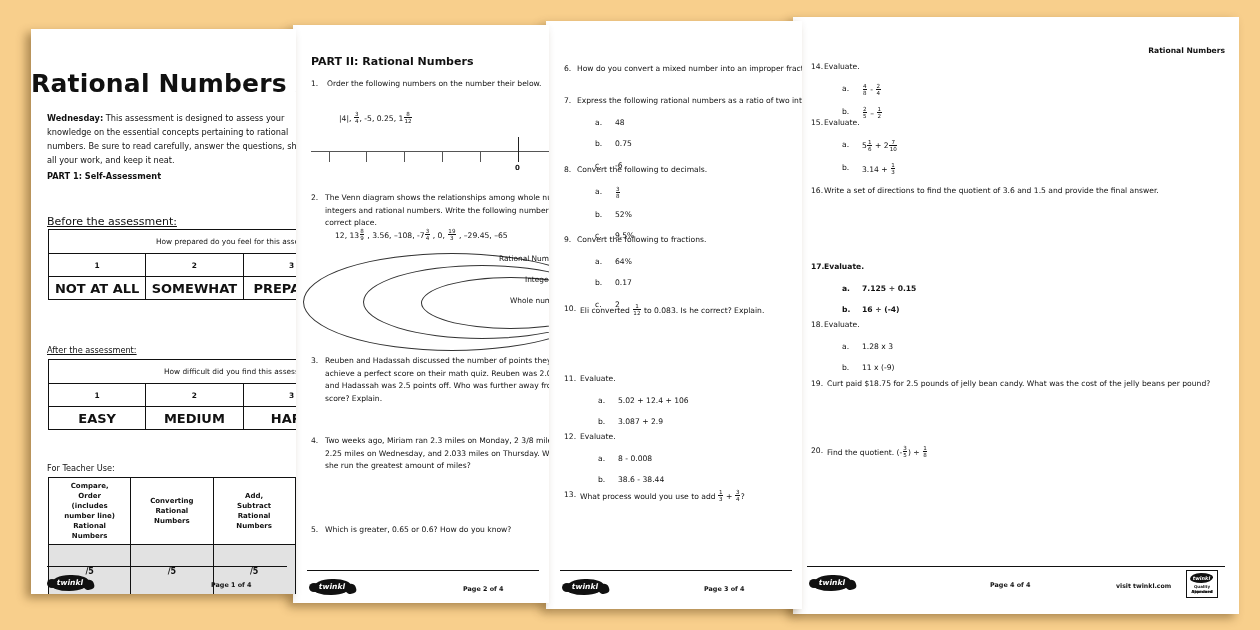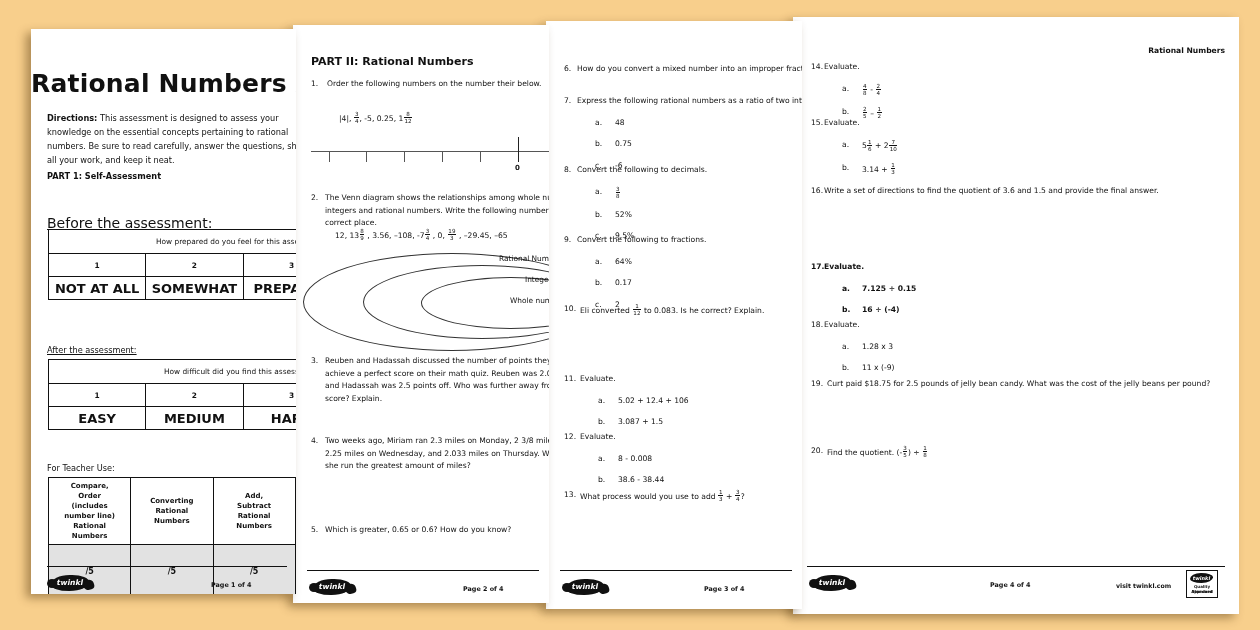--- a/index.html
+++ b/index.html
@@ -30,21 +30,21 @@
   .u{text-decoration:underline;}
 
   
   #sheet1 .title{
     left:0;right:0;top:40px;text-align:center;
     font-size:25px;font-weight:bold;letter-spacing:.2px;
     white-space:nowrap;
   }
   #sheet1 .dir{left:16px;top:82px;width:262px;font-size:8.2px;line-height:14px;}
   #sheet1 .part1{left:16px;top:142px;font-size:8.2px;}
-  #sheet1 .before{left:16px;top:186px;font-size:14px;}
+  #sheet1 .before{left:16px;top:186px;font-size:11px;}
   #sheet1 .after{left:16px;top:316px;font-size:8.2px;}
   #sheet1 .forteacher{left:16px;top:434px;font-size:8.2px;}
 
   table.grid{
     position:absolute;border-collapse:collapse;table-layout:fixed;
     font-size:7.4px;
   }
   table.grid td{
     border:1px solid #111;text-align:center;padding:0;color:#111;
   }
@@ -312,21 +312,21 @@
       <div class="qs" style="top:352px;width:300px;">
         <div class="hang" style="padding-left:16px;">
           <span class="n">11.</span>
           <span>Evaluate.</span>
           <div class="sub">
             <span class="l">a.</span>
             <span>5.02 + 12.4 + 106</span>
           </div>
           <div class="sub">
             <span class="l">b.</span>
-            <span>3.087 + 1.5</span>
+            <span>3.087 + 2.9</span>
           </div>
         </div>
       </div>
 
       <div class="qs" style="top:410px;width:300px;">
         <div class="hang" style="padding-left:16px;">
           <span class="n">12.</span>
           <span>Evaluate.</span>
           <div class="sub">
             <span class="l">a.</span>
@@ -425,21 +425,21 @@
       </div>
       <div class="pageno" style="left:170px;top:560px;">Page 2 of 4</div>
     </div>
   </div>
 
   <div class="sheet" id="sheet1">
     <div class="inner">
       <div class="t title">Rational Numbers Assessment</div>
 
       <div class="wrapt dir">
-        <span class="b">Directions:</span><span> This assessment is designed to assess your knowledge on the essential concepts pertaining to rational numbers. Be sure to read carefully, answer the questions, show all your work, and keep it neat.</span>
+        <span class="b">Wednesday:</span><span> This assessment is designed to assess your knowledge on the essential concepts pertaining to rational numbers. Be sure to read carefully, answer the questions, show all your work, and keep it neat.</span>
       </div>
 
       <div class="t part1 b">PART 1: Self-Assessment</div>
       <div class="t before u">Before the assessment:</div>
 
       <table class="grid" id="tbl-before">
         <tbody>
             <tr>
           <td class="hdr" colspan="4">How prepared do you feel for this assessment?</td>
         </tr>

